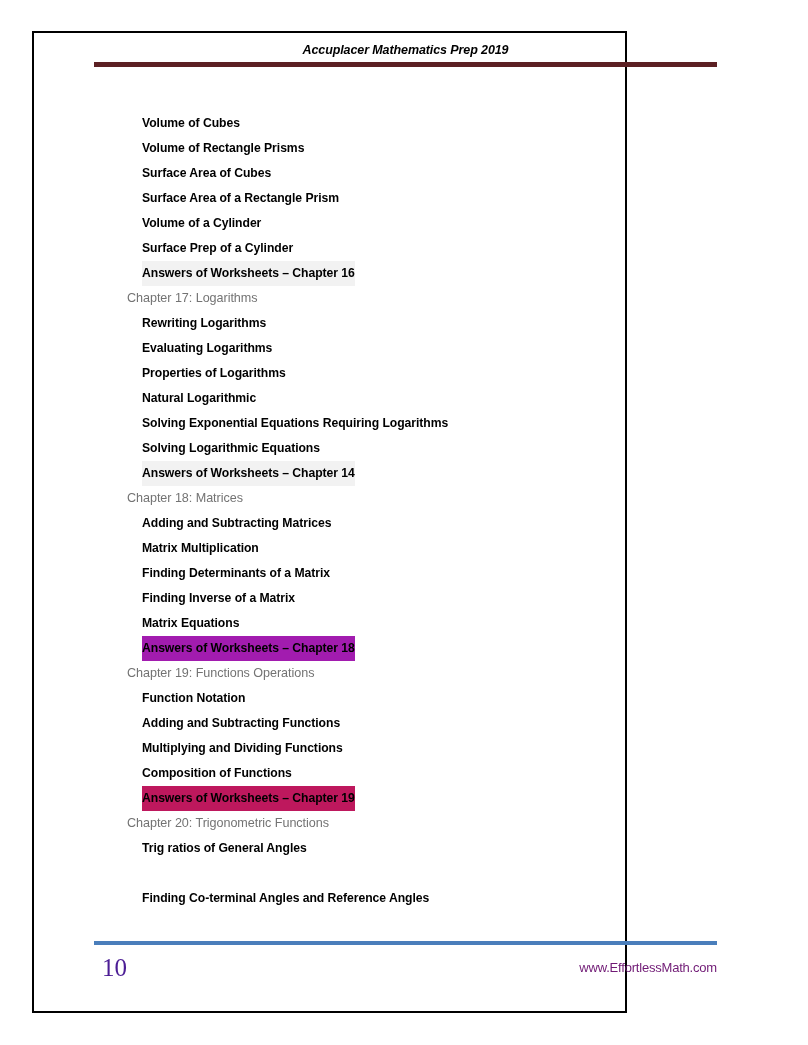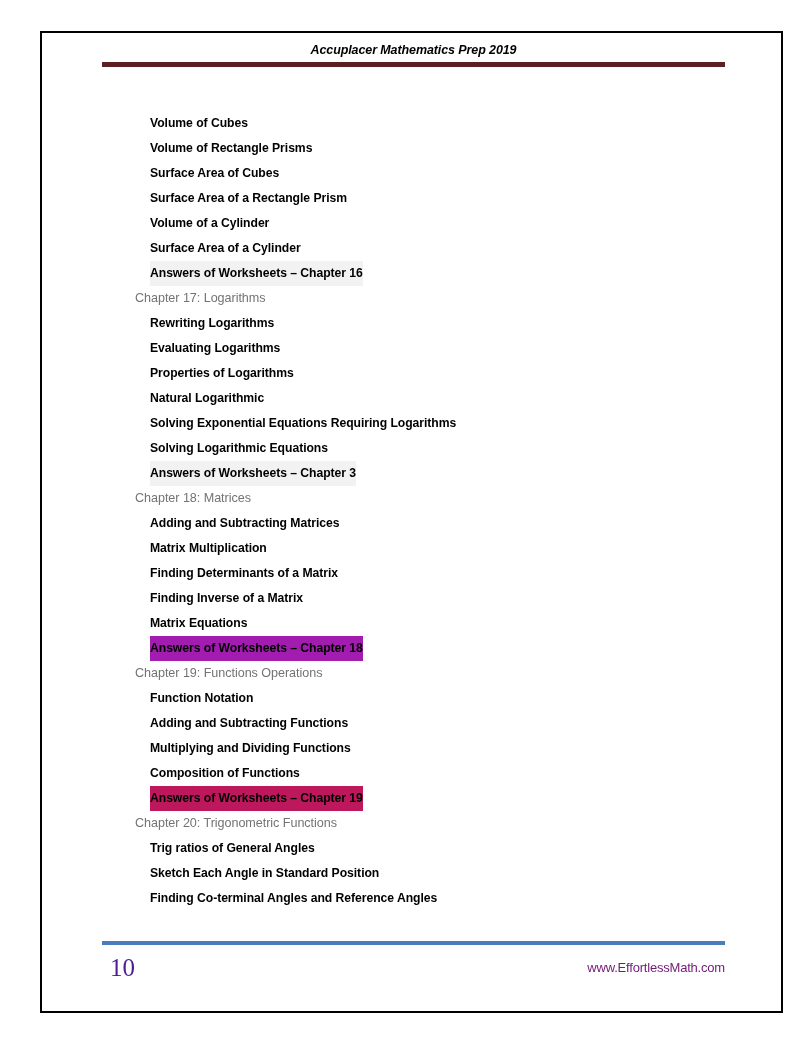--- a/index.html
+++ b/index.html
@@ -11,23 +11,23 @@
     width: 808px;
     height: 1045px;
     position: relative;
     font-family: "Liberation Sans", sans-serif;
     overflow: hidden;
   }
 
   
   #page-frame {
     position: absolute;
-    left: 40px;
+    left: 32px;
     top: 31px;
-    width: 743px;
+    width: 595px;
     height: 982px;
     border: 2px solid #000000;
     box-sizing: border-box;
     background: #ffffff;
   }
 
   
   #running-header {
     position: absolute;
     left: 60px;
@@ -199,21 +199,21 @@
         </div>
       </div>
       <div class="toc-row entry">
         <div class="row-inner">
           <span class="row-label">Volume of a Cylinder</span>
           <span class="row-leader"></span>
         </div>
       </div>
       <div class="toc-row entry">
         <div class="row-inner">
-          <span class="row-label">Surface Area of a Cylinder</span>
+          <span class="row-label">Surface Prep of a Cylinder</span>
           <span class="row-leader"></span>
         </div>
       </div>
       <div class="toc-row entry highlight">
         <div class="row-inner">
           <span class="row-label" style="background: rgb(242, 242, 242);">Answers of Worksheets – Chapter 16</span>
           <span class="row-leader"></span>
         </div>
       </div>
       <div class="toc-row chapter">
@@ -253,21 +253,21 @@
         </div>
       </div>
       <div class="toc-row entry">
         <div class="row-inner">
           <span class="row-label">Solving Logarithmic Equations</span>
           <span class="row-leader"></span>
         </div>
       </div>
       <div class="toc-row entry highlight">
         <div class="row-inner">
-          <span class="row-label" style="background: rgb(242, 242, 242);">Answers of Worksheets – Chapter 3</span>
+          <span class="row-label" style="background: rgb(242, 242, 242);">Answers of Worksheets – Chapter 14</span>
           <span class="row-leader"></span>
         </div>
       </div>
       <div class="toc-row chapter">
         <div class="row-inner">
           <span class="row-label">Chapter 18: Matrices</span>
           <span class="row-leader"></span>
         </div>
       </div>
       <div class="toc-row entry">
@@ -349,21 +349,20 @@
         </div>
       </div>
       <div class="toc-row entry">
         <div class="row-inner">
           <span class="row-label">Trig ratios of General Angles</span>
           <span class="row-leader"></span>
         </div>
       </div>
       <div class="toc-row entry">
         <div class="row-inner">
-          <span class="row-label">Sketch Each Angle in Standard Position</span>
           <span class="row-leader"></span>
         </div>
       </div>
       <div class="toc-row entry">
         <div class="row-inner">
           <span class="row-label">Finding Co-terminal Angles and Reference Angles</span>
           <span class="row-leader"></span>
         </div>
       </div>
     </div>

